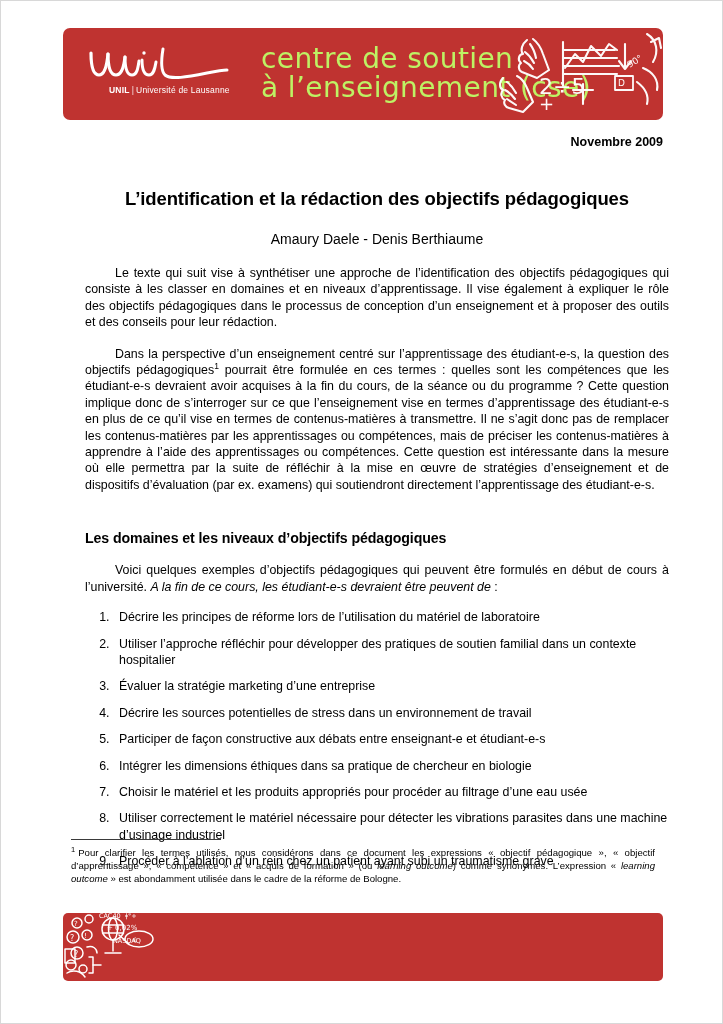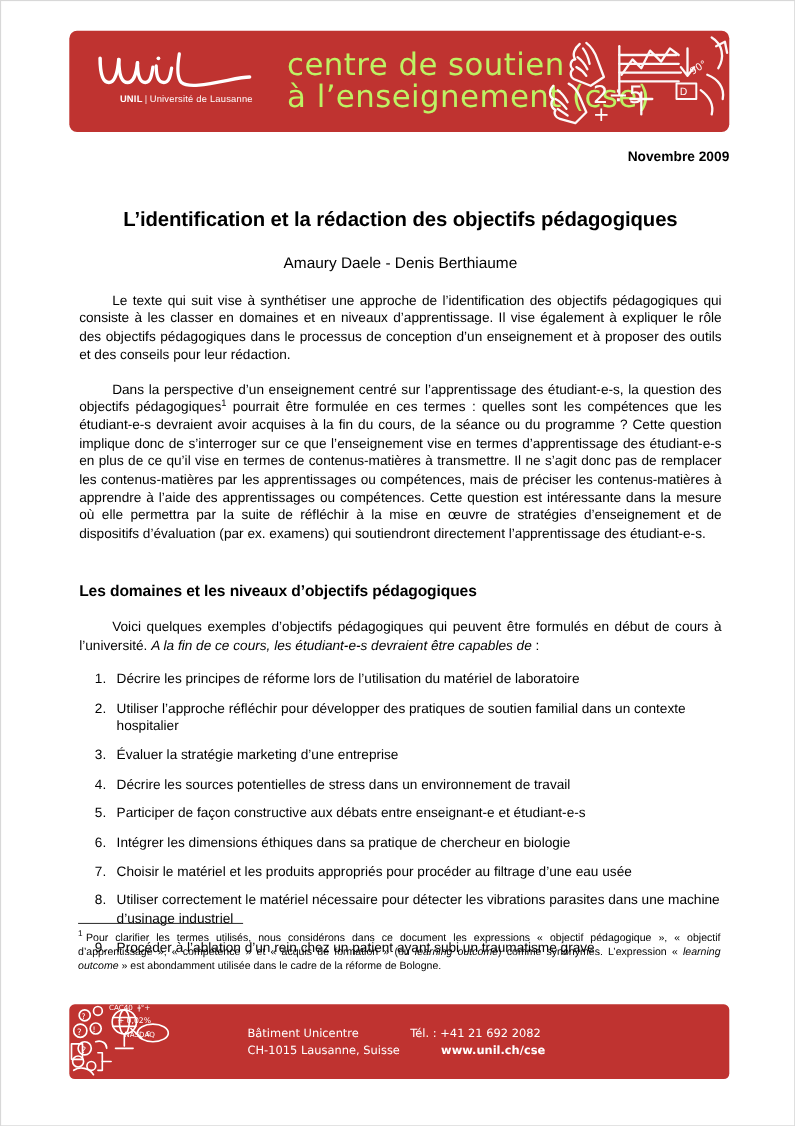--- a/index.html
+++ b/index.html
@@ -86,21 +86,21 @@
     width: 600px;
     text-align: right;
     font-size: 12.5px;
     font-weight: bold;
     color: #000;
   }
 
   
   .content {
     position: absolute;
-    left: 71px;
+    left: 84px;
     top: 186px;
     width: 584px;
   }
   h1.doc-title {
     margin: 0;
     font-size: 18.5px;
     font-weight: bold;
     text-align: center;
     letter-spacing: -.1px;
     line-height: 24px;
@@ -286,21 +286,21 @@
     <h1 class="doc-title">L’identification et la rédaction des objectifs pédagogiques</h1>
 
     <div class="authors">Amaury Daele - Denis Berthiaume</div>
 
     <p class="para">Le texte qui suit vise à synthétiser une approche de l’identification des objectifs pédagogiques qui consiste à les classer en domaines et en niveaux d’apprentissage. Il vise également à expliquer le rôle des objectifs pédagogiques dans le processus de conception d’un enseignement et à proposer des outils et des conseils pour leur rédaction.</p>
 
     <p class="para tight"><span>Dans la perspective d’un enseignement centré sur l’apprentissage des étudiant-e-s, la question des objectifs pédagogiques</span><sup class="fnref">1</sup><span> pourrait être formulée en ces termes : quelles sont les compétences que les étudiant-e-s devraient avoir acquises à la fin du cours, de la séance ou du programme ? Cette question implique donc de s’interroger sur ce que l’enseignement vise en termes d’apprentissage des étudiant-e-s en plus de ce qu’il vise en termes de contenus-matières à transmettre. Il ne s’agit donc pas de remplacer les contenus-matières par les apprentissages ou compétences, mais de préciser les contenus-matières à apprendre à l’aide des apprentissages ou compétences. Cette question est intéressante dans la mesure où elle permettra par la suite de réfléchir à la mise en œuvre de stratégies d’enseignement et de dispositifs d’évaluation (par ex. examens) qui soutiendront directement l’apprentissage des étudiant-e-s.</span></p>
 
     <h2 class="section-title">Les domaines et les niveaux d’objectifs pédagogiques</h2>
 
-    <div class="intro-list"><span>Voici quelques exemples d’objectifs pédagogiques qui peuvent être formulés en début de cours à l’université. </span><i>A la fin de ce cours, les étudiant-e-s devraient être capables de</i><span> :</span></div>
+    <div class="intro-list"><span>Voici quelques exemples d’objectifs pédagogiques qui peuvent être formulés en début de cours à l’université. </span><i>A la fin de ce cours, les étudiant-e-s devraient être peuvent de</i><span> :</span></div>
 
     <ol class="objectives">
       <li>Décrire les principes de réforme lors de l’utilisation du matériel de laboratoire</li>
       <li>Utiliser l’approche réfléchir pour développer des pratiques de soutien familial dans un contexte hospitalier</li>
       <li>Évaluer la stratégie marketing d’une entreprise</li>
       <li>Décrire les sources potentielles de stress dans un environnement de travail</li>
       <li>Participer de façon constructive aux débats entre enseignant-e et étudiant-e-s</li>
       <li>Intégrer les dimensions éthiques dans sa pratique de chercheur en biologie</li>
       <li>Choisir le matériel et les produits appropriés pour procéder au filtrage d’une eau usée</li>
       <li>Utiliser correctement le matériel nécessaire pour détecter les vibrations parasites dans une machine d’usinage industriel</li>
@@ -344,25 +344,15 @@
         <text x="50" y="30" fill="#ffffff" stroke="none" font-size="6.5" font-family="DejaVu Sans, sans-serif">NASDAQ</text>
 
         <path d="M4 60 C 10 56, 18 58, 22 64"></path>
         <path d="M26 44 L 30 44 L 30 60 L 26 60"></path>
         <path d="M30 52 L 38 52"></path>
         <rect x="2" y="36" width="10" height="14"></rect>
         <path d="M24 34 C 30 32, 34 36, 34 40"></path>
       </g>
     </svg>
 
-    <div class="footer-cols">
-      <div class="footer-col-addr">
-        <div>Bâtiment Unicentre</div>
-        <div>CH-1015 Lausanne, Suisse</div>
-      </div>
-      <div class="footer-col-contact">
-        <div>Tél. : +41 21 692 2082</div>
-        <a class="footer-url" href="#" style="color:#fff;text-decoration:none;">www.unil.ch/cse</a>
-      </div>
-    </div>
   </div>
 
 </div>
 
 </body></html>

